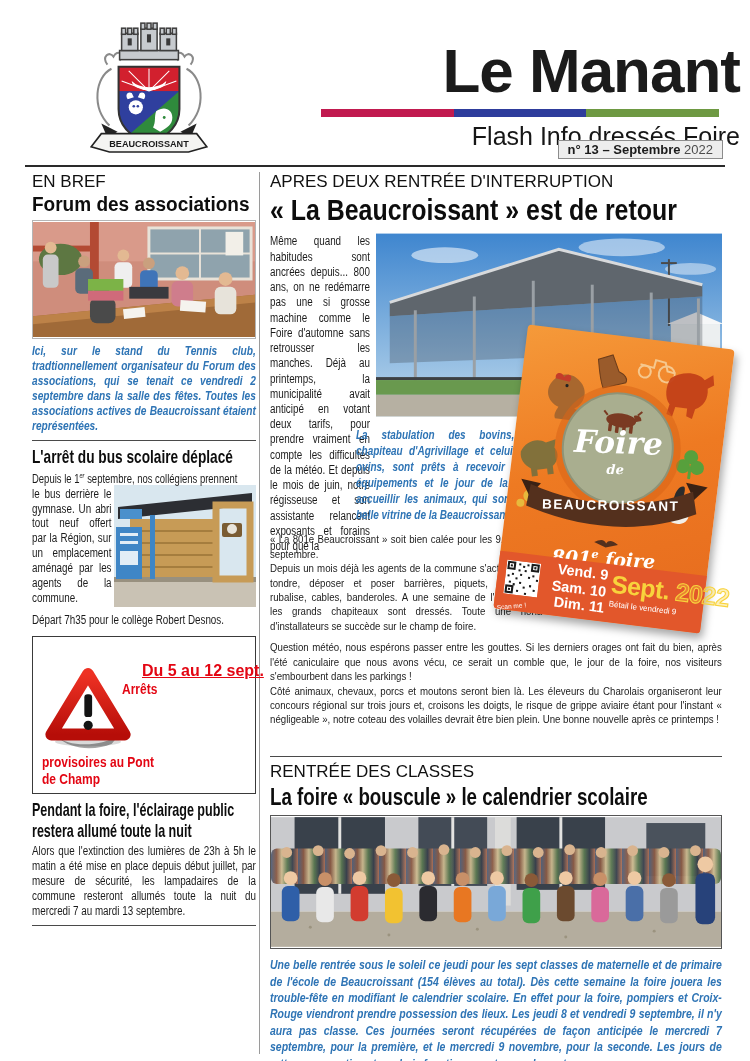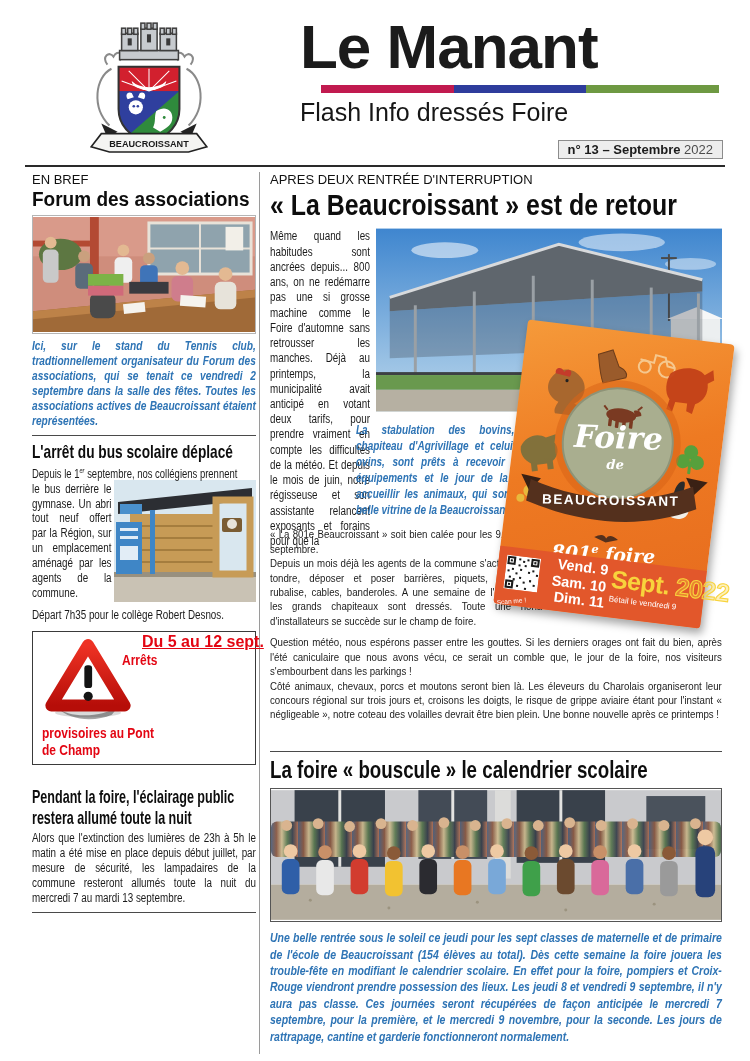--- a/index.html
+++ b/index.html
@@ -4,47 +4,47 @@
 <style>
   html,body{margin:0;padding:0;background:#fff;}
   .page{position:relative;width:750px;height:1061px;background:#fff;overflow:hidden;
         font-family:"Liberation Sans",sans-serif;color:#1b1b1b;}
   .sx{transform-origin:0 0;display:block;}
   .nowrap{white-space:nowrap;}
   .prelines{white-space:pre-line;}
   .just{text-align:justify;}
   .body{font-size:12px;line-height:1.24;}
   .caption{color:#2e74b5;font-weight:bold;font-style:italic;}
-  .kicker{font-size:13px;color:#111;}
+  .kicker{font-size:17px;color:#111;}
   .hl{font-weight:bold;color:#0d0d0d;line-height:1.08;}
   .rule{border-top:1px solid #4a4a4a;height:0;margin:6px 0 6px;}
   
   .masthead{position:absolute;left:0;top:0;width:750px;height:166px;}
   .crest{position:absolute;left:70px;top:14px;}
-  .mast-right{position:absolute;left:300px;top:16px;width:440px;text-align:left;}
+  .mast-right{position:absolute;left:300px;top:40px;width:440px;text-align:right;}
   .np-title{font-size:62px;font-weight:bold;letter-spacing:-1px;line-height:1;}
   .tricolor{width:398px;height:8px;margin:7px auto 5px;display:flex;}
   .tricolor span{flex:1;height:100%;}
   .np-subtitle{font-size:25px;color:#161616;}
   .issue-box{position:absolute;right:27px;top:140px;background:#ededed;border:1px solid #8c8c8c;
              padding:1px 9px;font-size:13px;font-weight:bold;}
   .issue-box .yr{font-weight:normal;color:#4d4d4d;}
   .header-rule{position:absolute;left:25px;top:165px;width:700px;height:2px;background:#2a2a2a;}
   .col-divider{position:absolute;left:259px;top:172px;width:1px;height:882px;background:#9a9a9a;}
   
   .leftcol{position:absolute;left:32px;top:172px;width:224px;}
   .rightcol{position:absolute;left:270px;top:172px;width:452px;}
   .photo-frame{display:block;border:1px solid #b5b5b5;}
   
   .bus-wrap{position:relative;}
   .bus-photo{position:absolute;right:0;top:38px;}
   .bus-spacer{float:right;width:176px;height:126px;}
   .clear{clear:both;}
   
-  .warnbox{border:1.5px solid #3a3a3a;padding:0 9px 6px;margin-top:8px;}
+  .warnbox{border:1.5px solid #3a3a3a;padding:24px 9px 6px;margin-top:8px;}
   .warn-tri{float:left;margin:2px 8px 2px 0;}
   .warn-t1{color:#e30613;font-weight:bold;font-size:16px;text-decoration:underline;line-height:1.2;}
   .warn-t2{color:#e30613;font-weight:bold;font-size:15px;line-height:1.15;}
   
   .article{position:relative;height:516px;margin-top:6px;}
   .art-abs{position:absolute;}
   .flyer{position:absolute;left:240px;top:104px;width:208px;height:286px;
          background:linear-gradient(160deg,#f59a3a,#ee7a22 45%,#e66a1e);
          transform:rotate(7deg);border-radius:4px;box-shadow:3px 5px 9px rgba(0,0,0,.35);}
   .flyer .fl-deco{position:absolute;left:0;top:0;}
@@ -233,21 +233,21 @@
           </defs>
         <path d="M50,12 L90,78 L10,78 Z" fill="#fff" stroke="url(#redg)" stroke-width="13" stroke-linejoin="round"></path>
         <rect x="46" y="34" width="8.5" height="25" rx="3.5" fill="#141414"></rect>
         <circle cx="50.2" cy="68" r="5" fill="#141414"></circle>
       </svg>
       <div class="warn-t1 nowrap">Du 5 au 12 sept.</div>
       <div class="warn-t2 sx" style="width:150px;transform:scaleX(.8)">Arrêts provisoires au Pont de Champ</div>
       <div class="clear"></div>
     </section>
 
-    <section style="margin-top:22px">
+    <section style="margin-top:6px">
       <div class="hl">
         <span class="nowrap sx" style="font-size:19px;transform:scaleX(.66)">Pendant la foire, l'éclairage public</span>
         <span class="nowrap sx" style="font-size:19px;transform:scaleX(.66)">restera allumé toute la nuit</span>
       </div>
       <div class="body just sx" style="width:273px;transform:scaleX(.82);margin-top:3px">Alors que l'extinction des lumières de 23h à 5h le matin a été mise en place depuis début juillet, par mesure de sécurité, les lampadaires de la commune resteront allumés toute la nuit du mercredi 7 au mardi 13 septembre.</div>
     </section>
 
     <div class="rule"></div>
 
 
@@ -401,20 +401,21 @@
           </div>
           <div class="fl-month"><span>Sept.</span> <span class="fl-year">2022</span></div>
           <div class="fl-note">Bétail le vendredi 9</div>
         </div>
       </div>
     </div>
 
     <div class="rule" style="margin:8px 0 5px"></div>
 
     <section>
+      <div class="kicker">RENTRÉE DES CLASSES</div>
       <div class="hl nowrap sx" style="font-size:24px;transform:scaleX(.78);margin:2px 0 5px">La foire « bouscule » le calendrier scolaire</div>
       <svg class="photo-frame" style="border-color:#555" width="450" height="132" viewBox="0 0 458 132">
         <defs>
           <linearGradient id="crg" x1="0" y1="0" x2="0.06" y2="0" spreadMethod="repeat">
             <stop offset="0" stop-color="#53627b"></stop>
               <stop offset=".2" stop-color="#8a5a45"></stop>
             <stop offset=".4" stop-color="#cdbb90"></stop>
               <stop offset=".6" stop-color="#5c7a52"></stop>
             <stop offset=".8" stop-color="#39404c"></stop>
               <stop offset="1" stop-color="#b07258"></stop>

